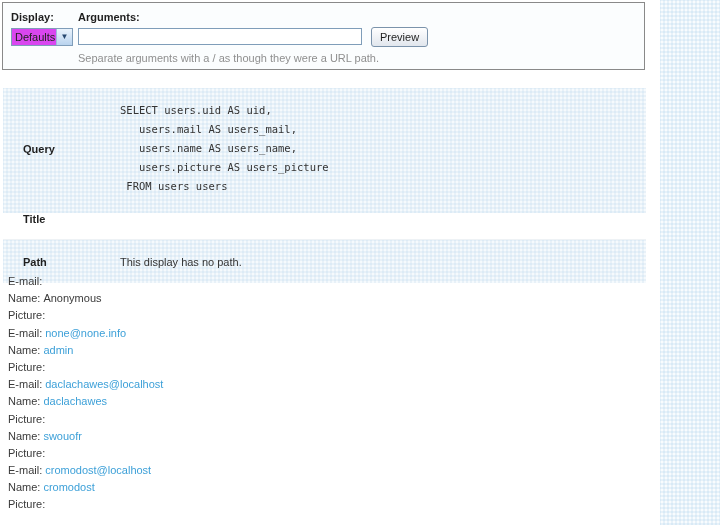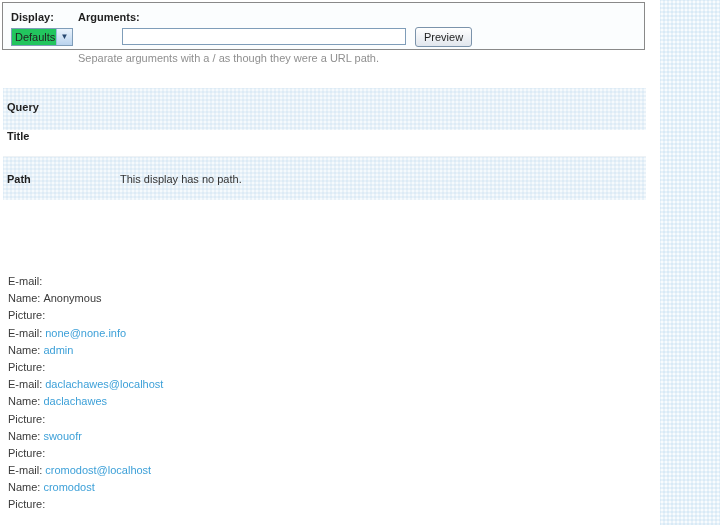--- a/index.html
+++ b/index.html
@@ -21,48 +21,48 @@
   }
   .content {
     position:absolute; left:0; top:0;
     width:660px; height:525px;
     background:#ffffff;
   }
 
   
   .preview-panel {
     position:absolute; left:2px; top:2px;
-    width:643px; height:48px;
+    width:643px; height:68px;
     border:1px solid #898989;
     background:#fbfdfe;
     padding:8px 11px 0 8px;
     display:flex;
     justify-content:flex-end;
   }
   .col-display { width:64px; margin-right:3px; }
   .col-args { flex:1; }
   .fieldlabel { font-weight:bold; color:#1f1f1f; margin-bottom:5px; white-space:nowrap; }
 
   .fake-select {
     width:62px; height:18px;
     border:1px solid #7f9db9;
-    background:#22c55e;
+    background:#d946ef;
     display:flex; align-items:center;
     cursor:default;
   }
   .fake-select .sel-text { flex:1; padding-left:3px; color:#222; }
   .sel-arrow {
     width:16px; height:16px;
     background:linear-gradient(#eaf3fc, #b9d3ee);
     border-left:1px solid #9dbbdc;
     display:flex; align-items:center; justify-content:center;
     color:#27476f; font-size:8px; line-height:1;
   }
 
-  .args-row { display:flex; align-items:flex-start;margin-left:44px; }
+  .args-row { display:flex; align-items:flex-start; }
   .args-input {
     width:284px; height:17px;
     border:1px solid #7f9db9;
     background:#fff;
     font-family:"Liberation Sans", sans-serif;
     font-size:11px;
     padding:1px 3px;
     margin-right:9px;
     outline:none;
   }
@@ -85,21 +85,21 @@
     background-color:#e8f1f8;
     background-image:
       radial-gradient(#f5fafd 1px, rgba(0,0,0,0) 1px),
       radial-gradient(#dcebf6 1px, rgba(0,0,0,0) 1px);
     background-position:0 0, 2px 2px;
     background-size:4px 4px;
   }
   .white-row { background:#ffffff; border-bottom:1px solid #eef2f5; }
   .rlabel {
     width:112px; min-width:112px;
-    padding-left:4px;
+    padding-left:20px;
     font-weight:bold; color:#1f1f1f;
   }
   .query-row { padding:13px 0 17px 0; }
   .query-row .rlabel { display:flex; align-items:center; }
   .sql {
     font-family:"DejaVu Sans Mono","Liberation Mono", monospace;
     font-size:10.5px;
     line-height:19px;
     color:#333;
     white-space:pre;
@@ -140,20 +140,25 @@
           <input class="args-input" type="text" value="" style="">
           <button class="preview-btn">Preview</button>
         </div>
         <div class="help-text">Separate arguments with a / as though they were a URL path.</div>
       </div>
     </div>
 
     <div class="info-table">
       <div class="irow blue-row query-row">
         <div class="rlabel">Query</div>
+        <pre class="sql">SELECT users.uid AS uid,
+   users.mail AS users_mail,
+   users.name AS users_name,
+   users.picture AS users_picture
+ FROM users users</pre>
       </div>
       <div class="irow white-row title-row">
         <div class="rlabel">Title</div>
         <div class="rvalue"></div>
       </div>
       <div class="irow blue-row path-row">
         <div class="rlabel">Path</div>
         <div class="rvalue">This display has no path.</div>
       </div>
     </div>

